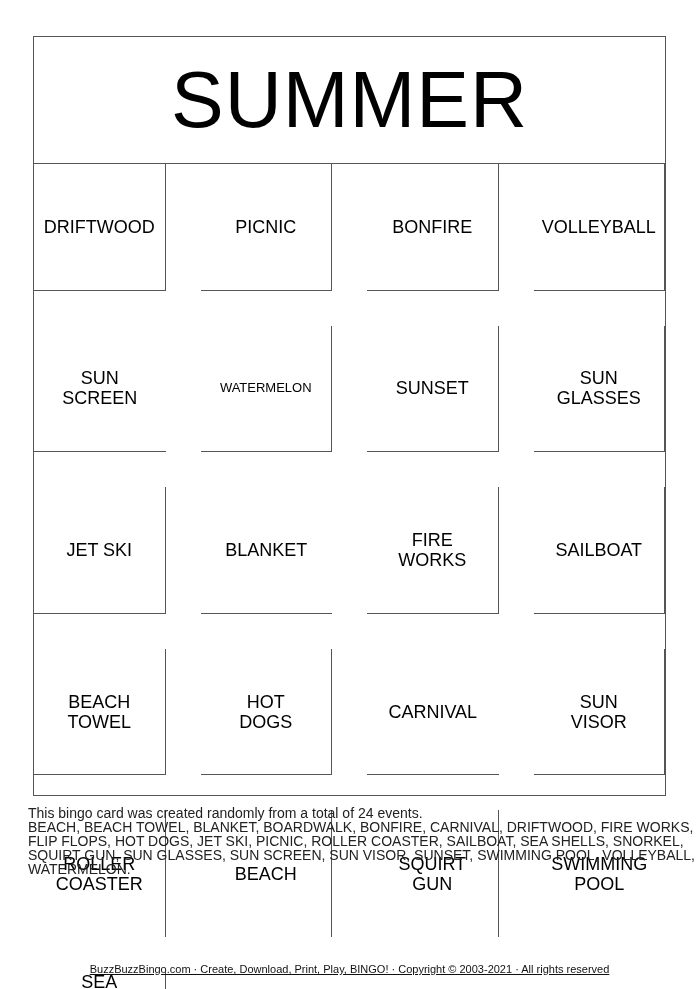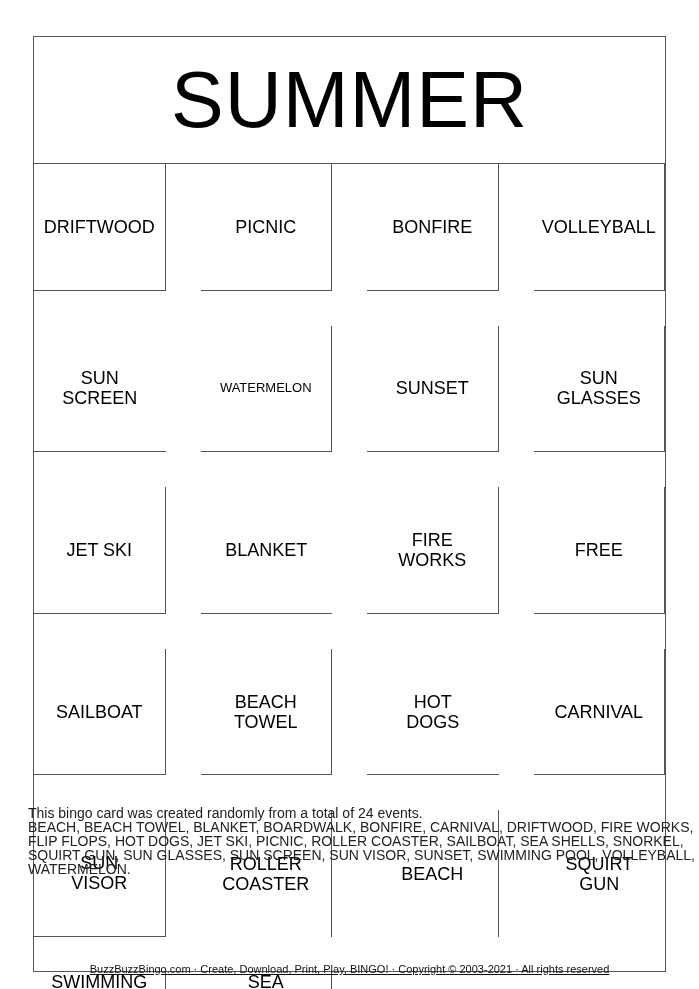--- a/index.html
+++ b/index.html
@@ -1,17 +1,17 @@
 <!DOCTYPE html>
 <html><head>
 <meta charset="utf-8">
 <style>
   html, body { margin:0; padding:0; background:#ffffff; }
   body { width:699px; height:989px; position:relative; font-family:"Liberation Sans", sans-serif; color:#000; overflow:hidden; }
-  .card { position:absolute; left:33px; top:36px; width:633px; height:936px; border:1px solid #555; box-sizing:border-box; }
+  .card { position:absolute; left:33px; top:36px; width:633px; height:760px; border:1px solid #555; box-sizing:border-box; }
   .title { height:127px; border-bottom:1px solid #555; box-sizing:border-box; display:flex; align-items:center; justify-content:center; font-size:79px; letter-spacing:1px; }
   .grid { display:grid; grid-template-columns:repeat(4, 1fr); grid-template-rows:repeat(5, 126.6px);gap:35px; }
   .cell { border-right:1px solid #555; border-bottom:1px solid #555; box-sizing:border-box; display:flex; align-items:center; justify-content:center; text-align:center; font-size:18px; line-height:20px; padding:0 2px; white-space:pre-line; }
   .cell:nth-child(5n) { border-right:none; }
   .cell:nth-last-child(-n+5) { border-bottom:none; }
   .cell.small { font-size:13px; }
   .info { position:absolute; left:28px; top:806px; width:680px; font-size:14px; line-height:14px; color:#222; }
   .footer { position:absolute; left:0; top:963px; width:699px; text-align:center; font-size:11px; color:#111;text-decoration:underline; }
 </style>
 </head>
@@ -27,21 +27,20 @@
       <div class="cell">SUN
 SCREEN</div>
       <div class="cell small">WATERMELON</div>
       <div class="cell">SUNSET</div>
       <div class="cell">SUN
 GLASSES</div>
       <div class="cell">JET SKI</div>
       <div class="cell">BLANKET</div>
       <div class="cell">FIRE
 WORKS</div>
-      <div class="cell">FREE</div>
       <div class="cell">SAILBOAT</div>
       <div class="cell">BEACH
 TOWEL</div>
       <div class="cell">HOT
 DOGS</div>
       <div class="cell">CARNIVAL</div>
       <div class="cell">SUN
 VISOR</div>
       <div class="cell">ROLLER
 COASTER</div>

